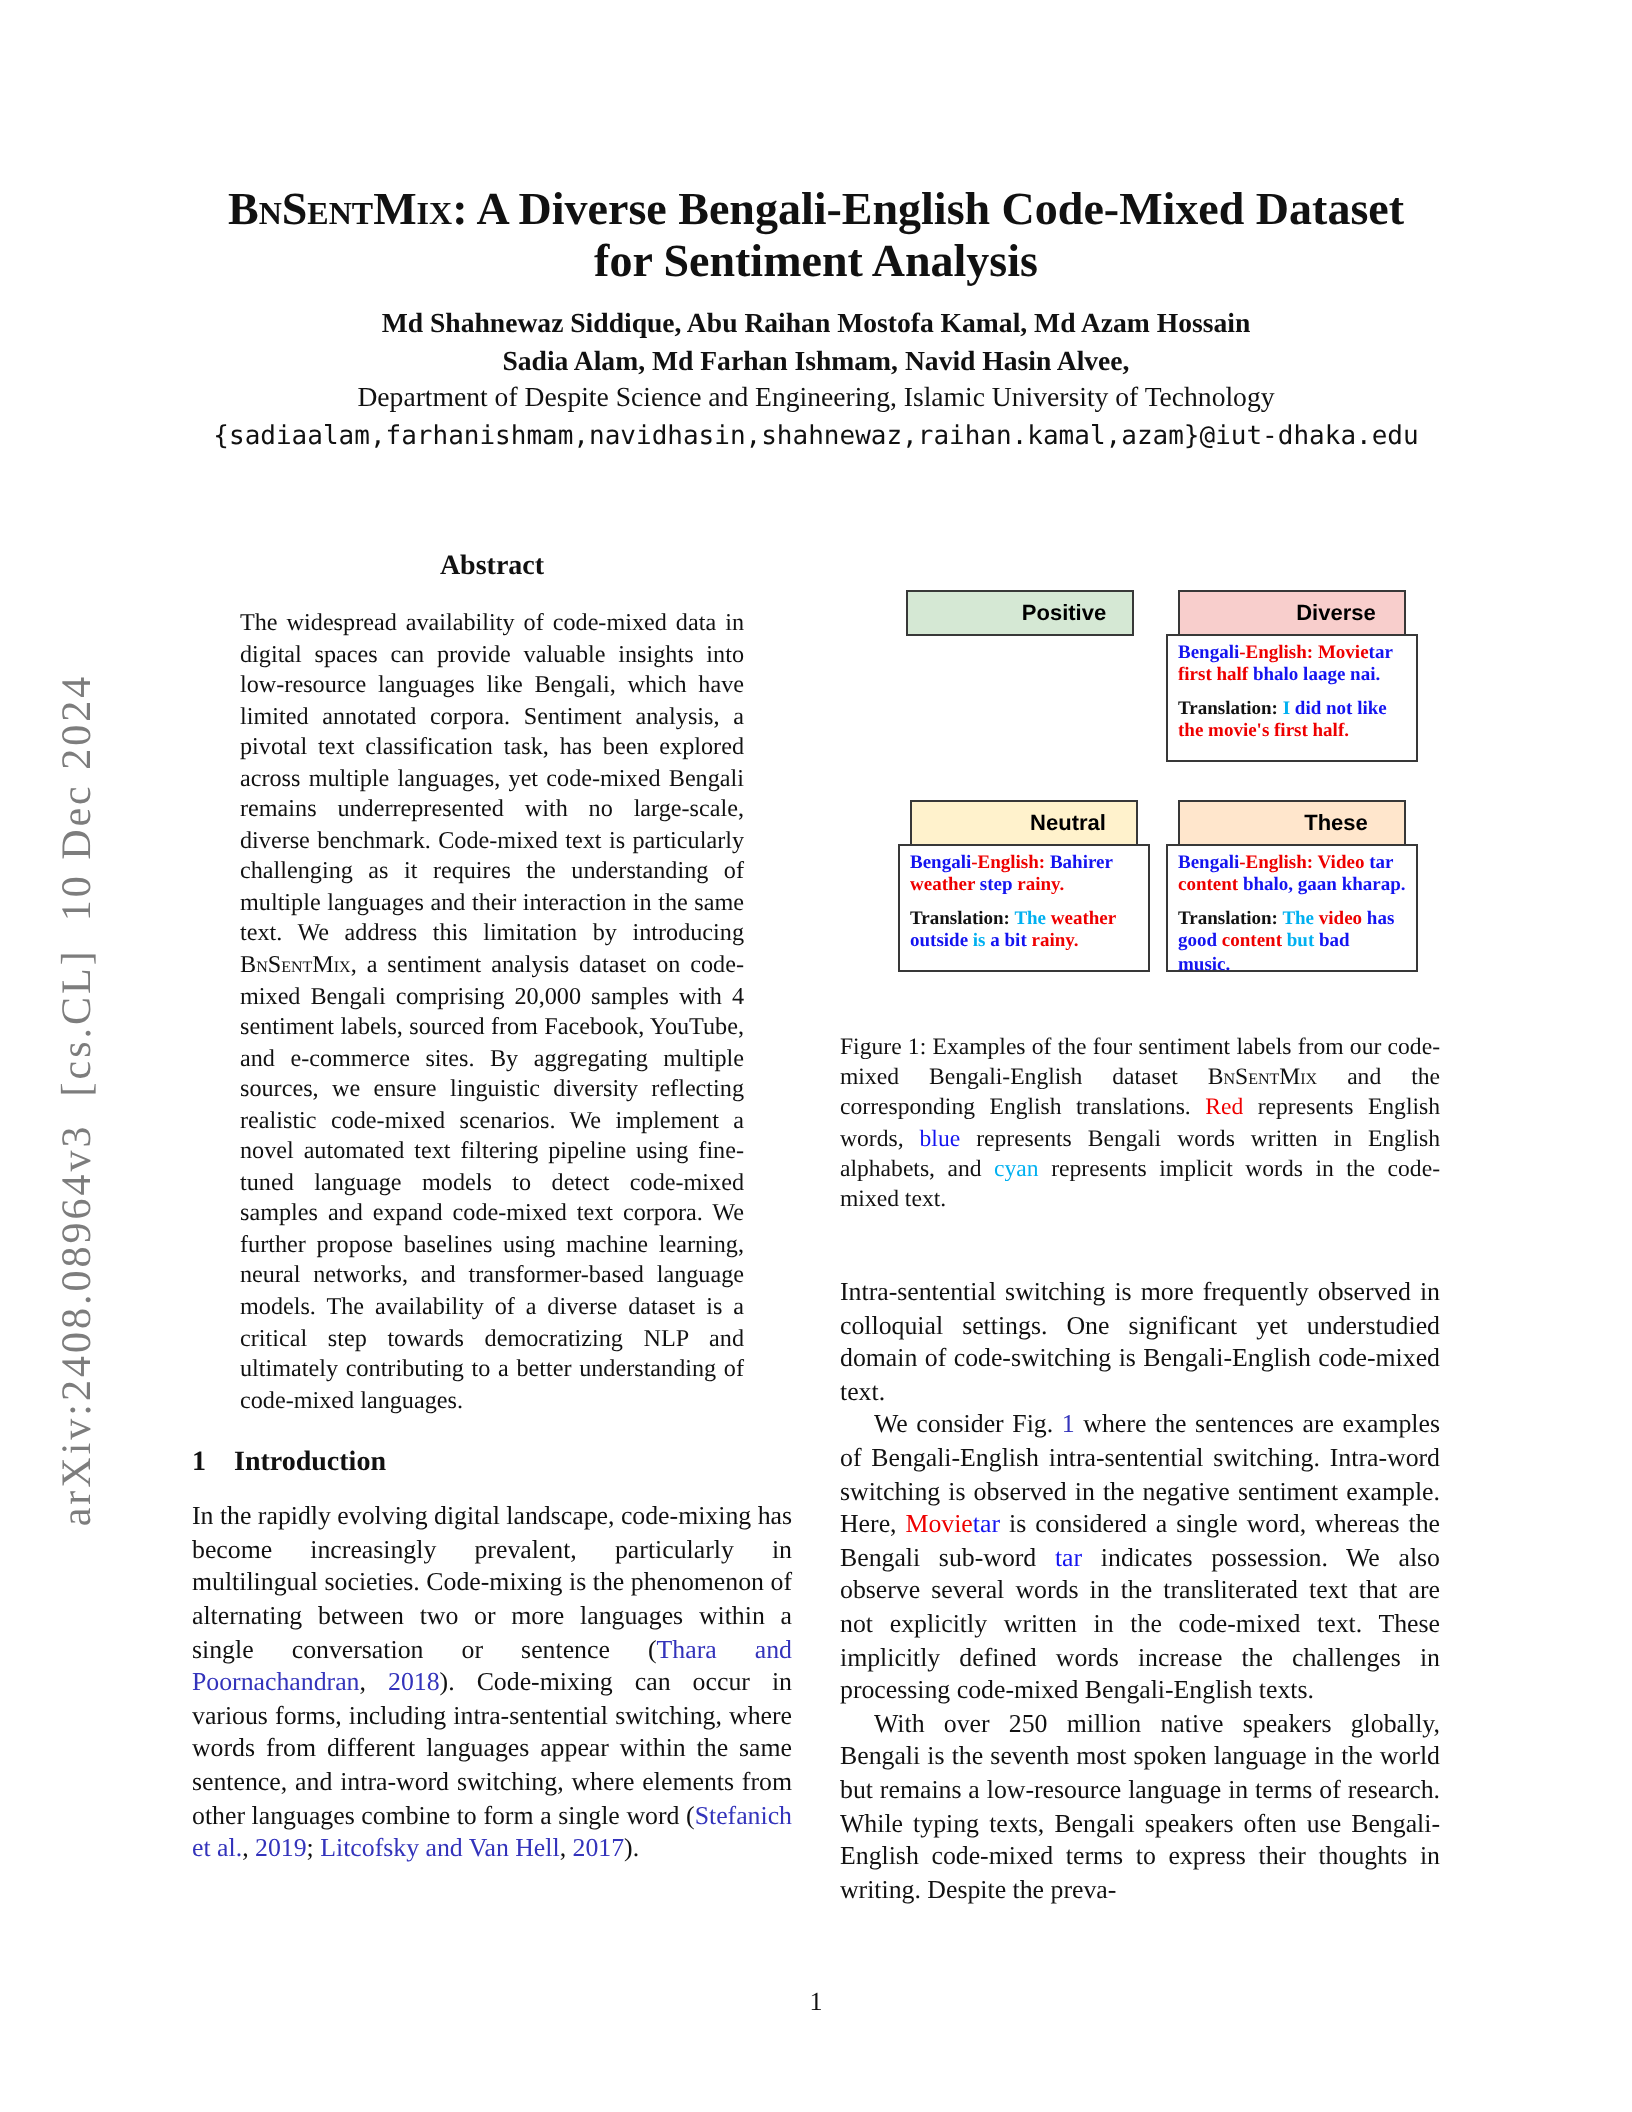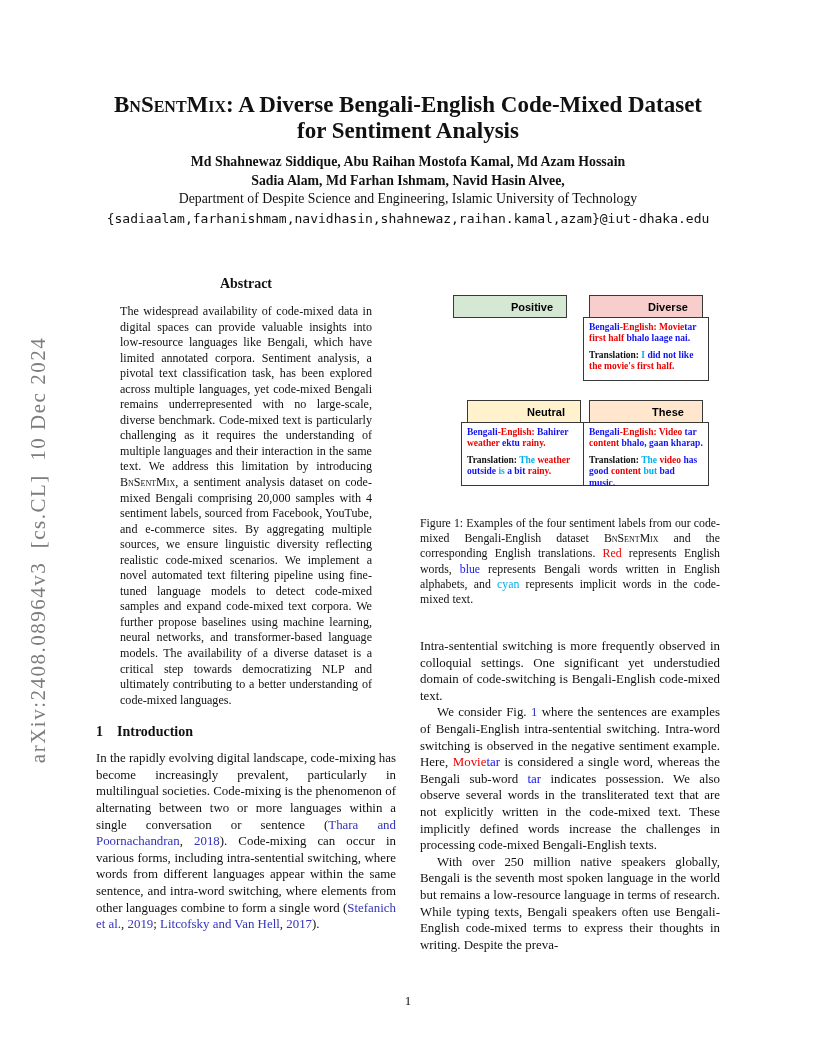--- a/index.html
+++ b/index.html
@@ -28,21 +28,21 @@
   .section-heading{margin:16px 0 10px;font-weight:bold;font-size:14px;}
   .sec-num{margin-right:14px;}
   p{margin:0;}
   .body-par{text-align:justify;font-size:12.9px;line-height:16.6px;}
   .indent{text-indent:17px;}
 
   
   .figure{position:relative;height:350px;}
   .sent-box{position:absolute;width:126px;}
   .pos-tl{left:27px;top:7px;}  .pos-tr{left:163px;top:7px;}
-  .pos-bl{left:41px;top:112px;} .pos-br{left:163px;top:112px;}
+  .pos-bl{left:29px;top:112px;} .pos-br{left:163px;top:112px;}
   .tab{position:relative;z-index:2;width:68px;height:21px;margin:0 auto;
        border:1.5px solid var(--box_border);display:flex;align-items:center;justify-content:center;
        font-family:"Liberation Sans",sans-serif;font-size:11px;font-weight:bold;color:#000;padding-left:44px;}
   .box-content{position:relative;z-index:1;margin-top:-1.5px;border:1.5px solid var(--box_border);
        background:#fff;height:64px;box-sizing:border-box;padding:4px 5px;
        font-weight:bold;font-size:9.5px;line-height:11.5px;}
   .trans-line{margin-top:5px;}
   .fig-caption{position:absolute;top:228px;left:0;width:300px;text-align:justify;
        font-size:11.8px;line-height:15.2px;}
 
@@ -95,21 +95,21 @@
         <div class="tab" style="background-color: rgb(248, 206, 204);">Diverse</div>
         <div class="box-content">
           <p class="code-line"><span class="c-blue">Bengali</span><span class="c-red">-English: </span><span class="c-red">Movie</span><span class="c-blue">tar</span><br><span class="c-red">first half</span><span> </span><span class="c-blue">bhalo laage nai.</span></p>
           <p class="trans-line"><span class="c-black">Translation:</span><span> </span><span class="c-cyan">I</span><span> </span><span class="c-blue">did not like</span><br><span class="c-red">the movie's first half.</span></p>
         </div>
       </div>
 
       <div class="sent-box pos-bl">
         <div class="tab" style="background-color: rgb(255, 242, 204);">Neutral</div>
         <div class="box-content">
-          <p class="code-line"><span class="c-blue">Bengali</span><span class="c-red">-English: </span><span class="c-blue">Bahirer</span><br><span class="c-red">weather</span><span> </span><span class="c-blue">ektu</span><span> </span><span class="c-red">rainy.</span></p>
+          <p class="code-line"><span class="c-blue">Bengali</span><span class="c-red">-English: </span><span class="c-blue">Bahirer</span><br><span class="c-red">weather</span><span> </span><span class="c-blue">step</span><span> </span><span class="c-red">rainy.</span></p>
           <p class="trans-line"><span class="c-black">Translation:</span><span> </span><span class="c-cyan">The</span><span> </span><span class="c-red">weather</span><br><span class="c-blue">outside</span><span> </span><span class="c-cyan">is</span><span> </span><span class="c-blue">a bit</span><span> </span><span class="c-red">rainy.</span></p>
         </div>
       </div>
 
       <div class="sent-box pos-br">
         <div class="tab" style="background-color: rgb(255, 230, 204);">These</div>
         <div class="box-content">
           <p class="code-line"><span class="c-blue">Bengali</span><span class="c-red">-English: </span><span class="c-red">Video</span><span> </span><span class="c-blue">tar</span><br><span class="c-red">content</span><span> </span><span class="c-blue">bhalo, gaan kharap.</span></p>
           <p class="trans-line"><span class="c-black">Translation:</span><span> </span><span class="c-cyan">The</span><span> </span><span class="c-red">video</span><span> </span><span class="c-blue">has</span><br><span class="c-blue">good</span><span> </span><span class="c-red">content</span><span> </span><span class="c-cyan">but</span><span> </span><span class="c-blue">bad music.</span></p>
         </div>

